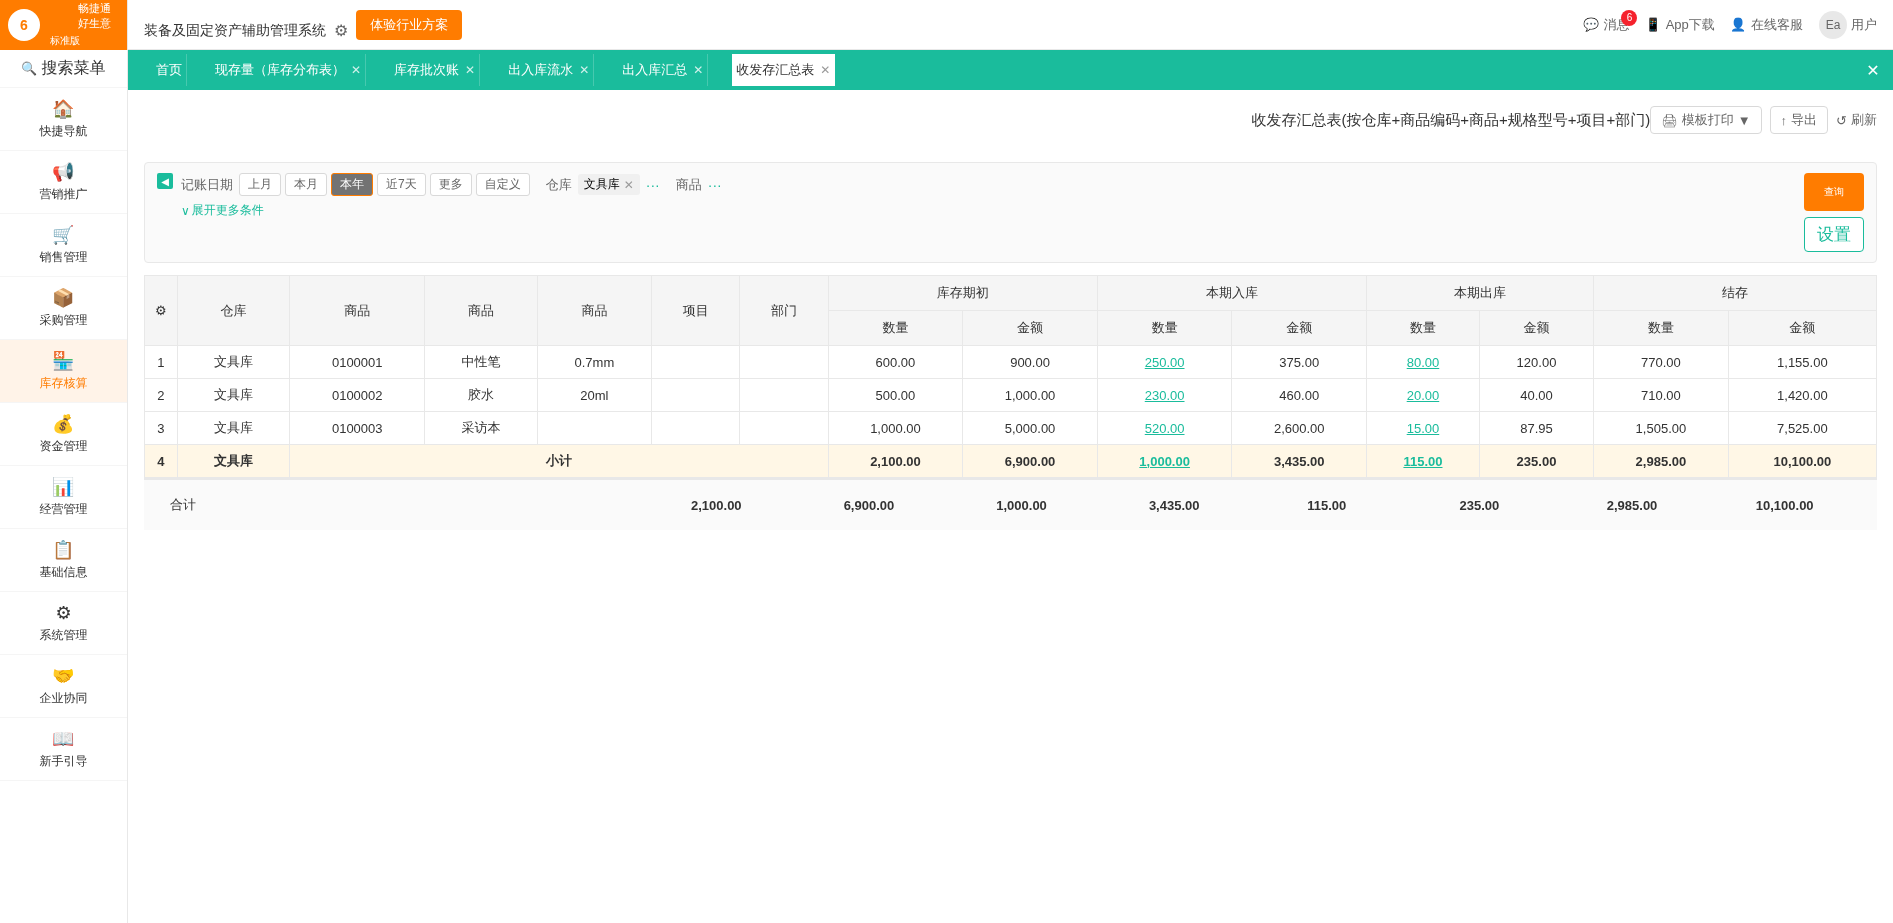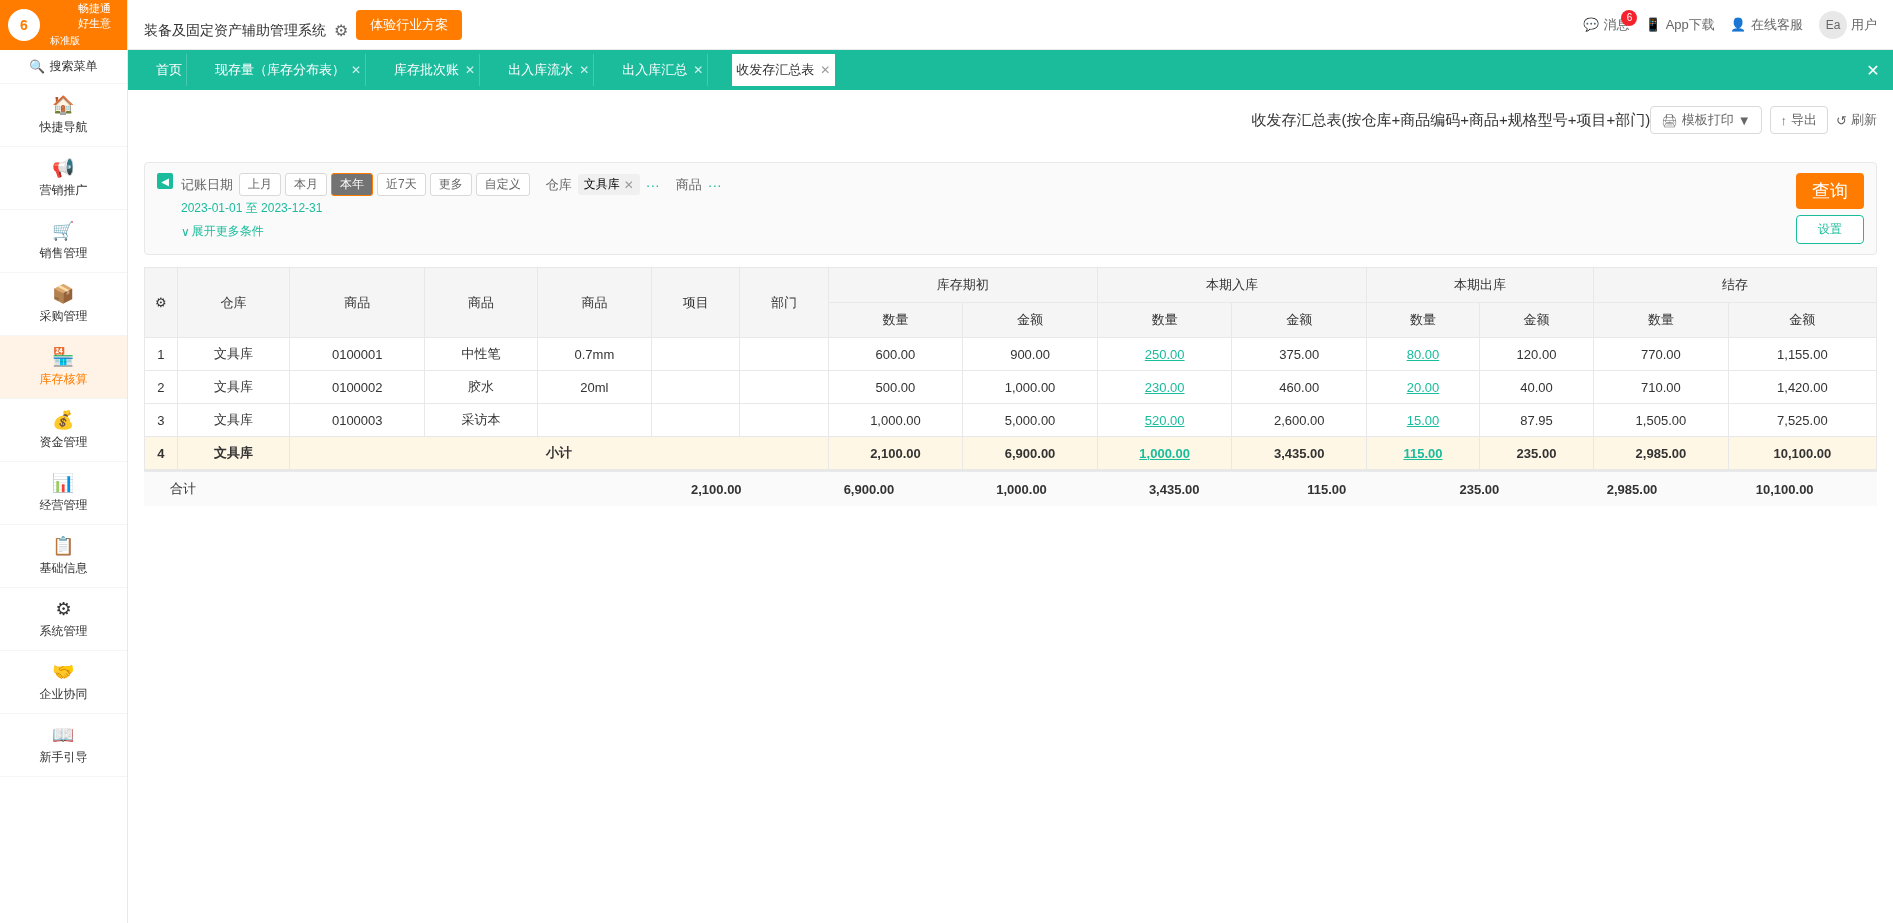--- a/index.html
+++ b/index.html
@@ -49,36 +49,36 @@
     .filter-label { color: #666; font-size: 13px; white-space: nowrap; }
     .date-btns { display: flex; gap: 4px; }
     .date-btn { padding: 2px 8px; border: 1px solid #d9d9d9; border-radius: 3px; background: #fff; cursor: pointer; font-size: 12px; color: #666; }
     .date-btn.active { background: #737373; color: #fff; border-color: #ff7c00; }
     .date-range { color: #1abc9c; font-size: 12px; }
     .warehouse-tag { display: flex; align-items: center; background: #f0f0f0; border-radius: 3px; padding: 2px 6px; font-size: 12px; gap: 4px; }
     .warehouse-tag .close { cursor: pointer; color: #999; }
     .filter-ellipsis { color: #1abc9c; font-size: 14px; cursor: pointer; }
     .expand-btn { color: #1abc9c; font-size: 12px; cursor: pointer; display: flex; align-items: center; gap: 2px; margin: 6px 0 0; }
     .arrow-collapse { display: inline-block; width: 16px; height: 16px; background: #1abc9c; border-radius: 2px; color: #fff; font-size: 10px; display: flex; align-items: center; justify-content: center; cursor: pointer; flex-shrink: 0; }
-    .query-btn { background: #ff7c00; color: #fff; border: none; border-radius: 4px; padding: 6px 16px; font-size: 18px; cursor: pointer; }
-    .settings-small-btn { color: #1abc9c; border: 1px solid #1abc9c; border-radius: 4px; padding: 5px 12px; font-size: 12px; cursor: pointer; background: #fff; }
+    .query-btn { background: #ff7c00; color: #fff; border: none; border-radius: 4px; padding: 12px 16px; font-size: 10px; cursor: pointer; }
+    .settings-small-btn { color: #1abc9c; border: 1px solid #1abc9c; border-radius: 4px; padding: 5px 12px; font-size: 17px; cursor: pointer; background: #fff; }
 
     
     .table-wrap { overflow-x: auto; }
     table { width: 100%; border-collapse: collapse; font-size: 13px; }
     thead tr { background: #f5f5f5; }
     th { border: 1px solid #e8e8e8; padding: 8px 10px; text-align: center; color: #333; font-weight: 500; white-space: nowrap; }
     td { border: 1px solid #e8e8e8; padding: 7px 10px; text-align: center; color: #333; white-space: nowrap; }
     tr.subtotal { background: #fff7e6; font-weight: bold; }
     .link-cell { color: #1abc9c; text-decoration: underline; cursor: pointer; }
     th.group-header { border-bottom: none; }
     .col-header-group { border-bottom: 1px solid #e8e8e8; }
 
     
-    .bottom-total { background: #fafafa; border-top: 2px solid #e8e8e8; padding: 8px 16px; display: flex; align-items: center; font-size: 13px; position: sticky; bottom: 0; }
+    .bottom-total { background: #fafafa; border-top: 2px solid #e8e8e8; padding: 16px 16px; display: flex; align-items: center; font-size: 13px; position: sticky; bottom: 0; }
     .total-label { color: #333; font-weight: 500; min-width: 200px; }
     .total-values { display: flex; gap: 0; flex: 1; }
     .total-val { flex: 1; text-align: center; font-weight: bold; color: #333; }
 
     .filter-section { display: flex; align-items: flex-start; gap: 8px; }
     .filter-main { flex: 1; }
     .filter-actions { display: flex; flex-direction: column; gap: 6px; flex-shrink: 0; }
 
     
     .page-header { display: flex; justify-content: flex-end; align-items: center; margin-bottom: 28px; }
@@ -95,21 +95,21 @@
     </div>
     <div>
       <div style="font-size:11px;color:#fff;font-weight:500;margin-left:32px;">畅捷通好生意</div>
       <span class="sidebar-tag">标准版</span>
     </div>
   </div>
   <div class="sidebar-nav">
 
     <div class="sidebar-item" style="flex-direction:row; justify-content:center; gap:4px; padding:8px;">
       <span>🔍</span>
-      <span style="font-size:12px;">搜索菜单</span>
+      <span style="font-size:16px;">搜索菜单</span>
     </div>
     <div class="sidebar-item">
       <span class="item-icon">🏠</span>
       <span class="item-label">快捷导航</span>
     </div>
     <div class="sidebar-item">
       <span class="item-icon">📢</span>
       <span class="item-label">营销推广</span>
     </div>
     <div class="sidebar-item">
@@ -252,23 +252,20 @@
                 <div class="warehouse-tag">
                   <span>文具库</span>
                   <span class="close">✕</span>
                 </div>
                 <span class="filter-ellipsis">···</span>
               </div>
               <div class="filter-item">
                 <span class="filter-label">商品</span>
                 <span class="filter-ellipsis">···</span>
               </div>
-            </div>
-            <div style="margin-top:4px;">
-              <span class="date-range">2023-01-01 至 2023-12-31</span>
             </div>
             <div class="expand-btn">
               <span>∨</span>
               <span>展开更多条件</span>
             </div>
           </div>
           <div class="filter-actions">
             <button class="query-btn">查询</button>
             <button class="settings-small-btn">设置</button>
           </div>

